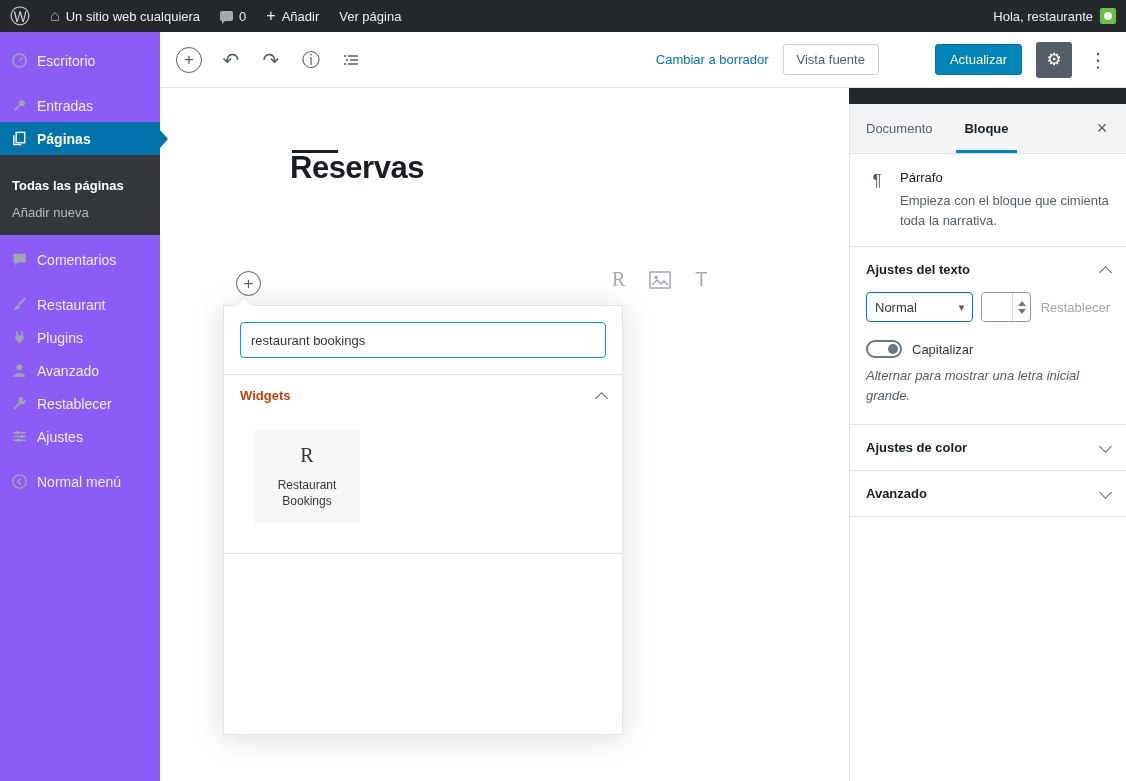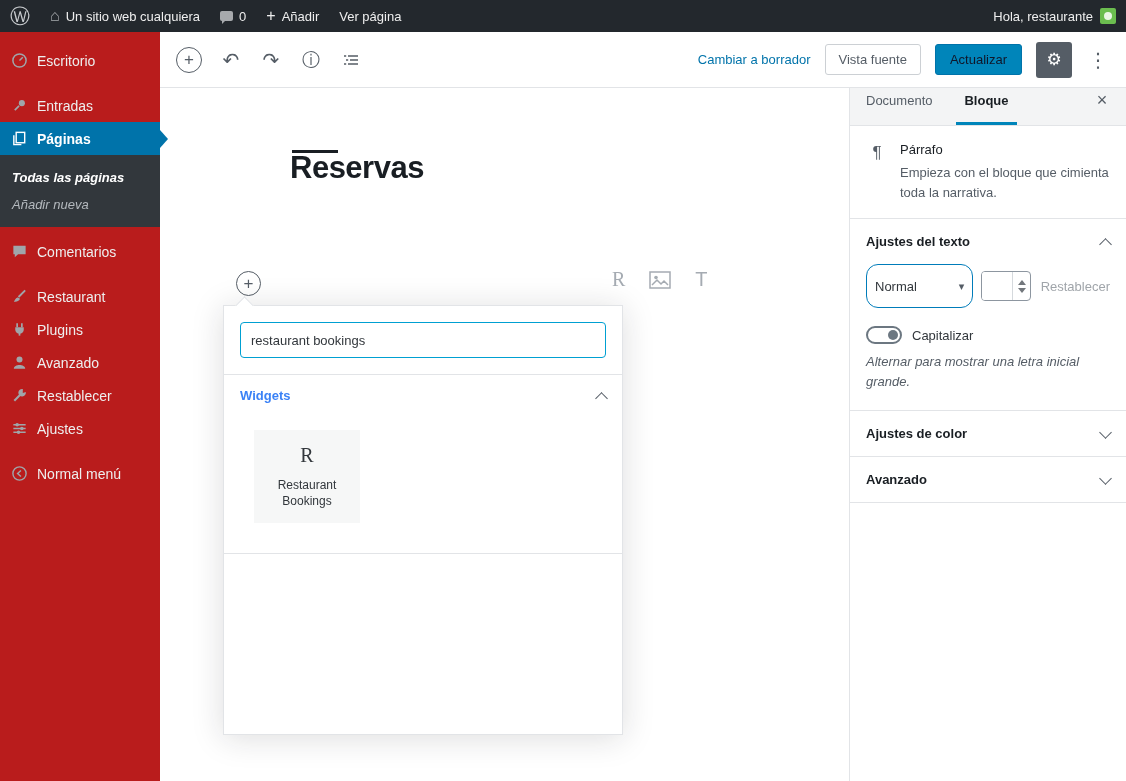--- a/index.html
+++ b/index.html
@@ -24,47 +24,47 @@
   .wp-logo { font-size:20px; color:#c8cbce; }
   .bubble { position:relative; width:13px; height:10px; background:#a7aaad; border-radius:2px; display:inline-block; }
   .bubble::after { content:""; position:absolute; left:2px; bottom:-3px; border:3px solid transparent; border-top-color:#a7aaad; border-left-color:#a7aaad; }
   .ab-right { margin-left:auto; display:flex; align-items:center; gap:7px; padding-right:10px; }
   .avatar { width:16px; height:16px; border-radius:2px; background:#6bbd4f; position:relative; }
   .avatar::after { content:""; position:absolute; left:4px; top:4px; width:8px; height:8px; border-radius:50%; background:rgba(255,255,255,.85); }
 
   
   .sidemenu {
     position:absolute; top:32px; left:0; bottom:0; width:160px;
-    background:#b91c1c; color:#eee; z-index:50; padding-top:12px;
+    background:#8b5cf6; color:#eee; z-index:50; padding-top:12px;
   }
   .menu-item { position:relative; display:flex; align-items:center; gap:9px; padding:8px 8px 8px 10px; font-size:14px; color:#eee; cursor:pointer; }
   .menu-item .mi-icon { width:18px; display:flex; justify-content:center; color:#a0a5aa; flex:none; }
   .menu-item.active { background:#0073aa; color:#fff; font-weight:600; }
   .menu-item.active .mi-icon { color:#fff; }
   .menu-item.active::after {
     content:""; position:absolute; right:-8px; top:50%; margin-top:-9px;
     border:9px solid transparent; border-right:0; border-left:8px solid #0073aa;
   }
   .menu-gap { height:12px; }
-  .submenu { background:#32373c; padding:9px 0 9px;font-style:italic; }
+  .submenu { background:#32373c; padding:17px 0 9px; }
   .sub-item { padding:6px 12px; font-size:13px; color:#b4b9be; cursor:pointer; }
   .sub-item.current { color:#fff; font-weight:700; }
 
   
   .edheader {
     position:absolute; left:160px; top:32px; right:0; height:56px;
     background:#fff; border-bottom:1px solid #e2e4e7;
     display:flex; align-items:center; padding:0 16px; gap:10px; z-index:40;
   }
   .tool-btn { color:#555d66; display:flex; align-items:center; justify-content:center; width:30px; height:30px; cursor:pointer; font-size:20px; }
   .inserter-toggle { width:26px; height:26px; border:1.5px solid #555d66; border-radius:50%; font-size:17px; font-weight:400; line-height:1; margin-right:4px; }
   .edh-right { margin-left:auto; display:flex; align-items:center; gap:14px; }
   .link-draft { color:#0073aa; cursor:pointer; }
   .btn-secondary { background:#fff; border:1px solid #ccd0d4; border-radius:3px; color:#555d66; padding:7px 13px; cursor:pointer; font-size:13px; }
-  .btn-primary { background:#0085ba; border:1px solid #0073aa; border-radius:3px; color:#0f172a; padding:7px 14px; cursor:pointer; font-size:13px; }
+  .btn-primary { background:#0085ba; border:1px solid #0073aa; border-radius:3px; color:#fef9c3; padding:7px 14px; cursor:pointer; font-size:13px;margin-left:42px; }
   .btn-gear { width:36px; height:36px; background:#555d66; color:#fff; border-radius:3px; display:flex; align-items:center; justify-content:center; font-size:17px; cursor:pointer; }
   .ellipsis-btn { color:#555d66; font-size:20px; padding:0 2px; cursor:pointer; }
 
   
   .canvas { position:absolute; left:160px; top:88px; right:277px; bottom:0; background:#fff; overflow:hidden; }
   .title-sep { position:absolute; left:132px; top:62px; width:46px; height:3px; background:#191e23; }
   .post-title { position:absolute; left:130px; top:62px; font-size:31px; font-weight:700; color:#191e23; letter-spacing:-.5px; cursor:text; }
   .add-block-btn { position:absolute; left:76px; top:183px; width:25px; height:25px; border:1.5px solid #555d66; border-radius:50%; color:#555d66; display:flex; align-items:center; justify-content:center; font-size:17px; cursor:pointer; }
   .quick-icons { position:absolute; left:452px; top:180px; display:flex; align-items:center; gap:24px; color:#a5abb2; }
   .quick-icons .qi { cursor:pointer; display:flex; align-items:center; justify-content:center; }
@@ -80,28 +80,28 @@
     content:""; position:absolute; top:-7px; left:14px; width:12px; height:12px;
     background:#fff; border-left:1px solid #e2e4e7; border-top:1px solid #e2e4e7;
     transform:rotate(45deg);
   }
   .popup-search { padding:16px; }
   .popup-search input {
     width:100%; height:36px; border:1.5px solid #00a0d2; border-radius:4px;
     padding:0 10px; font-size:13px; color:#32373c; outline:none;
     font-family:"Liberation Sans", sans-serif;
   }
-  .popup-section-header { display:flex; align-items:center; justify-content:space-between; padding:13px 16px; border-top:1px solid #e2e4e7; font-weight:700; color:#3b82f6; cursor:pointer;gap:26px; }
+  .popup-section-header { display:flex; align-items:center; justify-content:space-between; padding:13px 16px; border-top:1px solid #e2e4e7; font-weight:700; color:#c2410c; cursor:pointer;gap:26px; }
   .items-area { padding:14px 16px 30px; border-bottom:1px solid #e2e4e7; display:flex; }
   .block-item { width:106px; margin-left:14px; background:#f6f7f7; display:flex; flex-direction:column; align-items:center; padding:14px 6px; gap:10px; cursor:pointer; }
   .block-item-icon { font-size:20px; color:#32373c; font-family:"Liberation Serif", serif; }
   .block-item-label { font-size:12px; color:#32373c; text-align:center; line-height:1.35; }
 
   
-  .settings { position:absolute; right:0; top:76px; width:277px; bottom:0; background:#fff; border-left:1px solid #e2e4e7; z-index:35; }
+  .settings { position:absolute; right:0; top:104px; width:277px; bottom:0; background:#fff; border-left:1px solid #e2e4e7; z-index:35; }
   .tabs { display:flex; align-items:center; height:50px; background:#f3f4f5; border-bottom:1px solid #e2e4e7; }
   .tab { position:relative; height:100%; display:flex; align-items:center; padding:0 16px; color:#555d66; cursor:pointer; }
   .tab.active { color:#191e23; font-weight:600; }
   .tab.active::after { content:""; position:absolute; left:8px; right:8px; bottom:0; height:3px; background:#0085ba; }
   .tab-close { margin-left:auto; margin-right:10px; width:28px; height:28px; display:flex; align-items:center; justify-content:center; color:#555d66; font-size:18px; cursor:pointer; }
 
   .block-card { display:flex; gap:12px; padding:16px; }
   .bc-icon { width:22px; color:#555d66; font-size:17px; text-align:center; padding-top:1px; flex:none; }
   .bc-title { color:#191e23; margin-bottom:6px; }
   .bc-desc { color:#555d66; line-height:1.5; }
@@ -111,21 +111,21 @@
   .panel-header { display:flex; align-items:center; justify-content:space-between; padding:15px 16px; font-weight:700; color:#191e23; cursor:pointer; }
   .chev { width:9px; height:9px; border-right:1.5px solid #555d66; border-bottom:1.5px solid #555d66; display:inline-block; }
   .chev.up { transform:rotate(-135deg); margin-top:5px; }
   .chev.down { transform:rotate(45deg); margin-top:-3px; }
 
   .panel-body { padding:0 16px 18px; }
   .control-label { color:#191e23; margin-bottom:9px; }
   .font-size-row { display:flex; align-items:center; gap:8px; }
   .select {
     display:flex; align-items:center; justify-content:space-between;
-    width:112px; height:44px; border:1.5px solid #007cba; border-radius:12px;
+    width:112px; height:30px; border:1.5px solid #007cba; border-radius:4px;
     padding:0 8px; background:#fff; color:#32373c; cursor:pointer;
   }
   .select-arrow { color:#555d66; font-size:11px; }
   .num-input { width:52px; height:30px; border:1px solid #8d96a0; border-radius:4px; display:flex; align-items:center; background:#fff; overflow:hidden; }
   .num-input input { width:30px; border:none; outline:none; height:100%; padding:0 0 0 6px; font-size:13px; font-family:"Liberation Sans", sans-serif; }
   .stepper { margin-left:auto; display:flex; flex-direction:column; gap:3px; padding:0 5px; border-left:1px solid #d5d9dd; height:100%; justify-content:center; }
   .tri-up { width:0; height:0; border-left:4px solid transparent; border-right:4px solid transparent; border-bottom:5px solid #72777c; cursor:pointer; }
   .tri-down { width:0; height:0; border-left:4px solid transparent; border-right:4px solid transparent; border-top:5px solid #72777c; cursor:pointer; }
   .reset-btn { color:#a0a5aa; margin-left:2px; }
 

